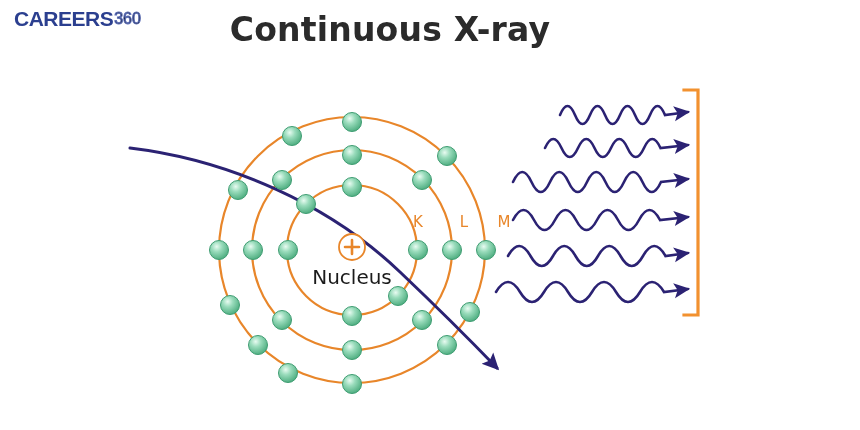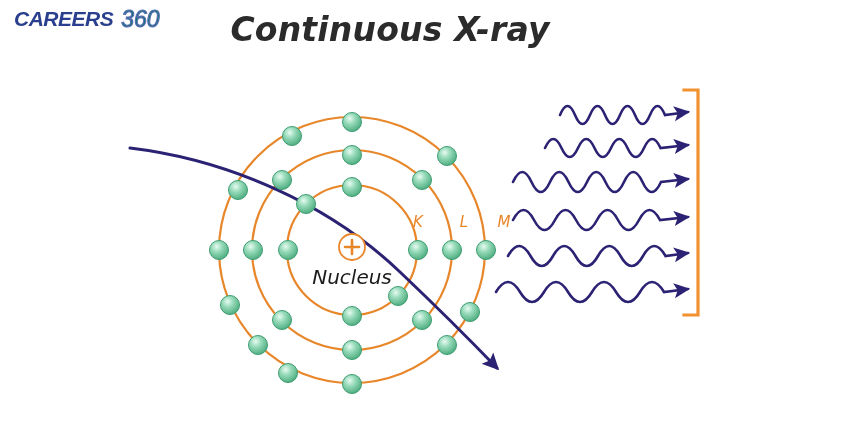--- a/index.html
+++ b/index.html
@@ -9,46 +9,45 @@
   }
   body {
     font-family: "Liberation Sans", sans-serif;
   }
   #stage {
     position: relative;
     width: 860px;
     height: 430px;
     background: #ffffff;
     overflow: hidden;
-    font-style: italic;
   }
   #logo {
     position: absolute;
     left: 14px;
     top: 6px;
     height: 26px;
     display: flex;
     align-items: center;
     letter-spacing: -0.5px;
   }
   #logo .brand-main {
     font-family: "Liberation Sans", sans-serif;
     font-weight: bold;
     font-size: 21px;
     color: #2b3f8f;
     letter-spacing: -0.5px;
   }
   #logo .brand-sub {
     font-family: "Liberation Sans", sans-serif;
     font-weight: normal;
-    font-size: 23px;
-    color: #0f766e;
+    font-size: 16px;
+    color: #000000;
     -webkit-text-stroke: 1.1px #5a6cb5;
     letter-spacing: 0px;
-    margin-left: 8px;
+    margin-left: 1px;
   }
   #page-title {
     position: absolute;
     left: 0;
     top: 10px;
     width: 780px;
     text-align: center;
     font-family: "DejaVu Sans", sans-serif;
     font-weight: bold;
     font-size: 33px;

